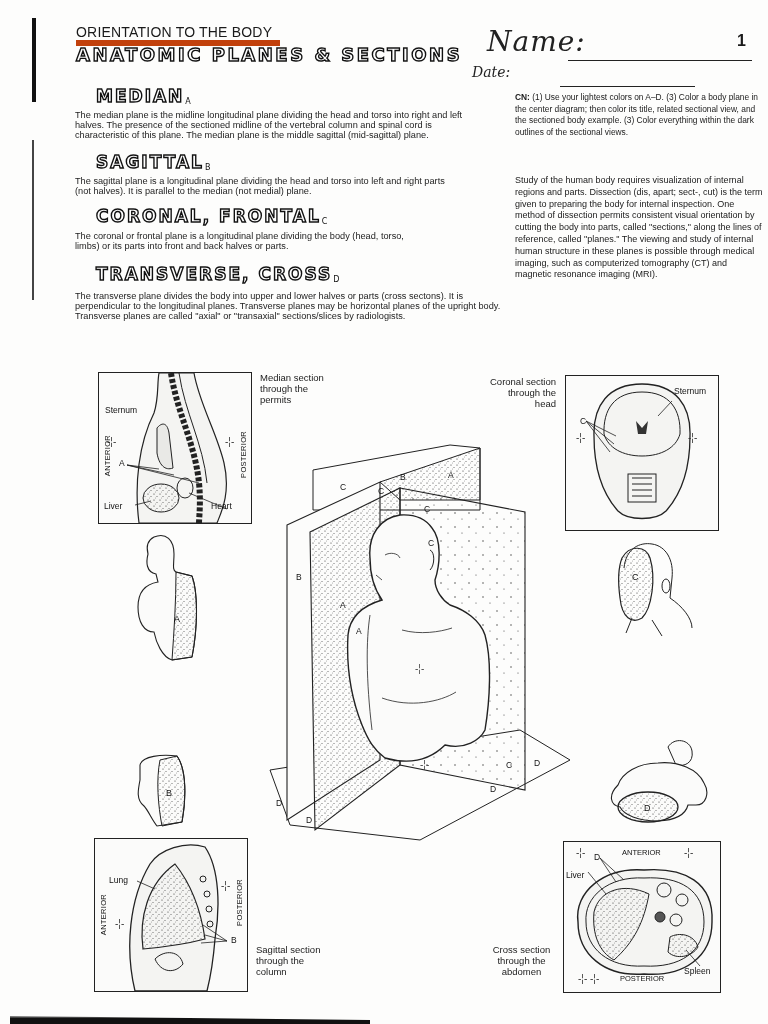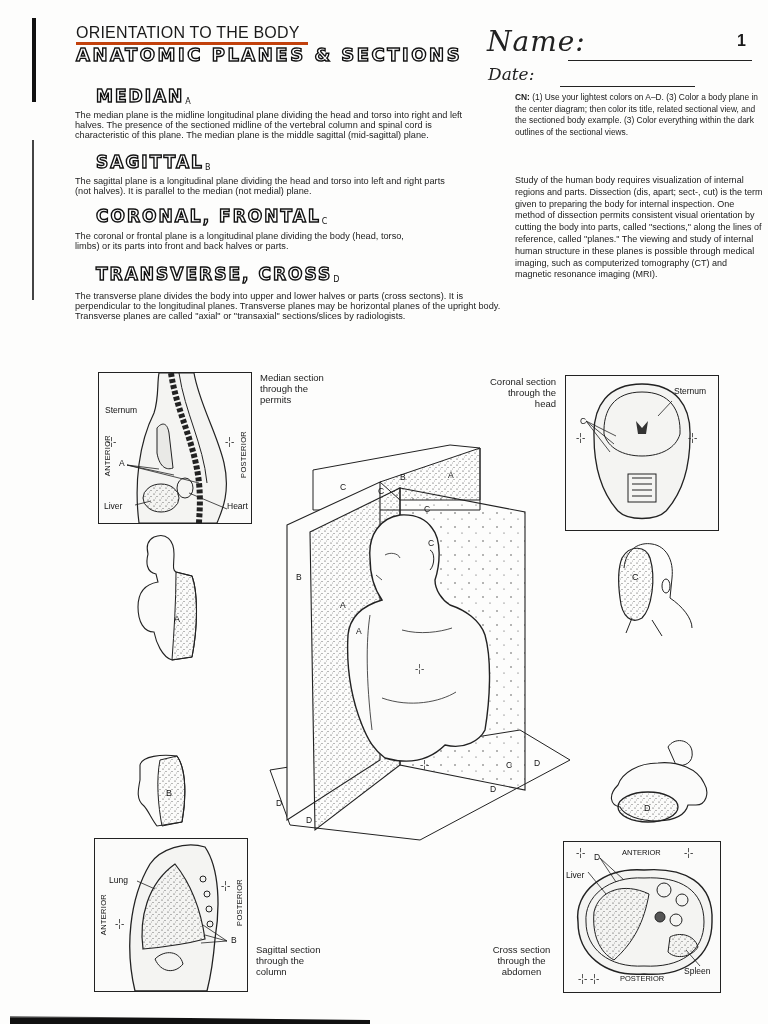--- a/index.html
+++ b/index.html
@@ -9,43 +9,43 @@
       font-family: "Liberation Sans", sans-serif;
     }
     .abs { position: absolute; }
     .scan-edge { position: absolute; left: 32px; width: 4px; background: #111; }
     .scan-edge.top { top: 18px; height: 84px; }
     .scan-edge.mid { top: 140px; height: 160px; width: 2px; background: #444; }
     .bottom-bar { position: absolute; left: 10px; bottom: 0; width: 360px; height: 10px;
       background: linear-gradient(to bottom, #fdfdfc 0, #111 45%, #111 100%);
       clip-path: polygon(0 20%, 100% 60%, 100% 100%, 0 100%); }
 
-    .subhead { left: 76px; top: 24px; font-size: 16px; letter-spacing: 0.2px;
-      border-bottom: 3px solid #c2410c; padding-right: 8px; }
+    .subhead { left: 76px; top: 24px; font-size: 14px; letter-spacing: 0.2px;
+      border-bottom: 6px solid #c2410c; padding-right: 8px; }
     .bubble {
       font-family: "DejaVu Sans", sans-serif; font-weight: bold;
       color: #fff; -webkit-text-stroke: 1.4px #111;
       letter-spacing: 2px; text-transform: uppercase;
     }
     .title-main { left: 76px; top: 44px; font-size: 18px; letter-spacing: 2.5px; }
     .sub-label { position: absolute; font-size: 8px; color: #111; -webkit-text-stroke: 0; font-weight: normal; }
     .h-median { left: 96px; top: 86px; font-size: 17px; }
     .h-sagittal { left: 96px; top: 152px; font-size: 17px; }
     .h-coronal { left: 96px; top: 206px; font-size: 17px; }
     .h-trans { left: 96px; top: 264px; font-size: 17px; }
 
     .para { font-size: 9.2px; line-height: 10px; color: #1c1c1c; }
     .p-median { left: 75px; top: 110px; width: 405px; }
     .p-sagittal { left: 75px; top: 176px; width: 380px; }
     .p-coronal { left: 75px; top: 231px; width: 350px; }
     .p-trans { left: 75px; top: 291px; width: 440px; }
 
     .hand { font-family: "DejaVu Serif", serif; font-style: italic; font-size: 24px; color: #222; }
     .name-lbl { left: 487px; top: 25px; font-size: 28px; letter-spacing: 1px; }
-    .date-lbl { left: 488px; top: 64px; font-size: 17px; font-style: italic; }
+    .date-lbl { left: 472px; top: 64px; font-size: 14px; font-style: italic; }
     .line { position: absolute; height: 1px; background: #222; }
     .page-no { right: 22px; top: 32px; font-size: 16px; font-weight: bold; }
 
     .p-cn { left: 515px; top: 92px; width: 250px; font-size: 8.4px; line-height: 11.5px; }
     .p-cn b { font-weight: bold; }
     .p-study { left: 515px; top: 175px; width: 250px; font-size: 9px; line-height: 11.8px; }
 
     .figure-box { position: absolute; border: 1.2px solid #222; background: #fbfbfa; overflow: hidden; }
     .cap { font-size: 9.5px; line-height: 11px; color: #222; }
     .cap.right { text-align: right; }
@@ -110,21 +110,21 @@
     <line x1="28" y1="92" x2="100" y2="110" stroke="#222" stroke-width="0.8"></line>
     <line x1="28" y1="92" x2="60" y2="96" stroke="#222" stroke-width="0.8"></line>
     <line x1="36" y1="132" x2="52" y2="128" stroke="#222" stroke-width="0.8"></line>
     <line x1="90" y1="120" x2="128" y2="136" stroke="#222" stroke-width="0.8"></line>
     <text x="8" y="72" font-size="10" fill="#333">-¦-</text>
     <text x="126" y="72" font-size="10" fill="#333">-¦-</text>
   </svg>
   <span class="lbl" style="left:6px;top:32px;">Sternum</span>
   <span class="lbl" style="left:20px;top:85px;">A</span>
   <span class="lbl" style="left:5px;top:128px;">Liver</span>
-  <span class="lbl" style="left:128px;top:128px;">Heart</span>
+  <span class="lbl" style="left:112px;top:128px;">Heart</span>
   <span class="vlbl" style="left:4px;top:62px;">ANTERIOR</span>
   <span class="vlbl" style="left:140px;top:58px;">POSTERIOR</span>
 </div>
 <div class="abs cap" style="left:260px;top:372px;width:70px;">Median section through the permits</div>
 
 <div class="figure-box" style="left:565px;top:375px;width:152px;height:154px;">
   <svg width="152" height="154" style="left:0;top:0">
     <path d="M76 8 C110 8 125 30 124 60 C124 90 118 115 100 135 C90 145 62 145 52 135 C34 115 28 90 28 60 C27 30 42 8 76 8 Z" fill="#f4f4f2" stroke="#222" stroke-width="1.3"></path>
     <path d="M76 16 C104 16 115 34 114 58 C110 72 95 80 76 80 C57 80 42 72 38 58 C37 34 48 16 76 16 Z" fill="none" stroke="#222"></path>
     <path d="M70 45 L76 52 L82 45 L80 58 L72 58 Z" fill="#333"></path>

